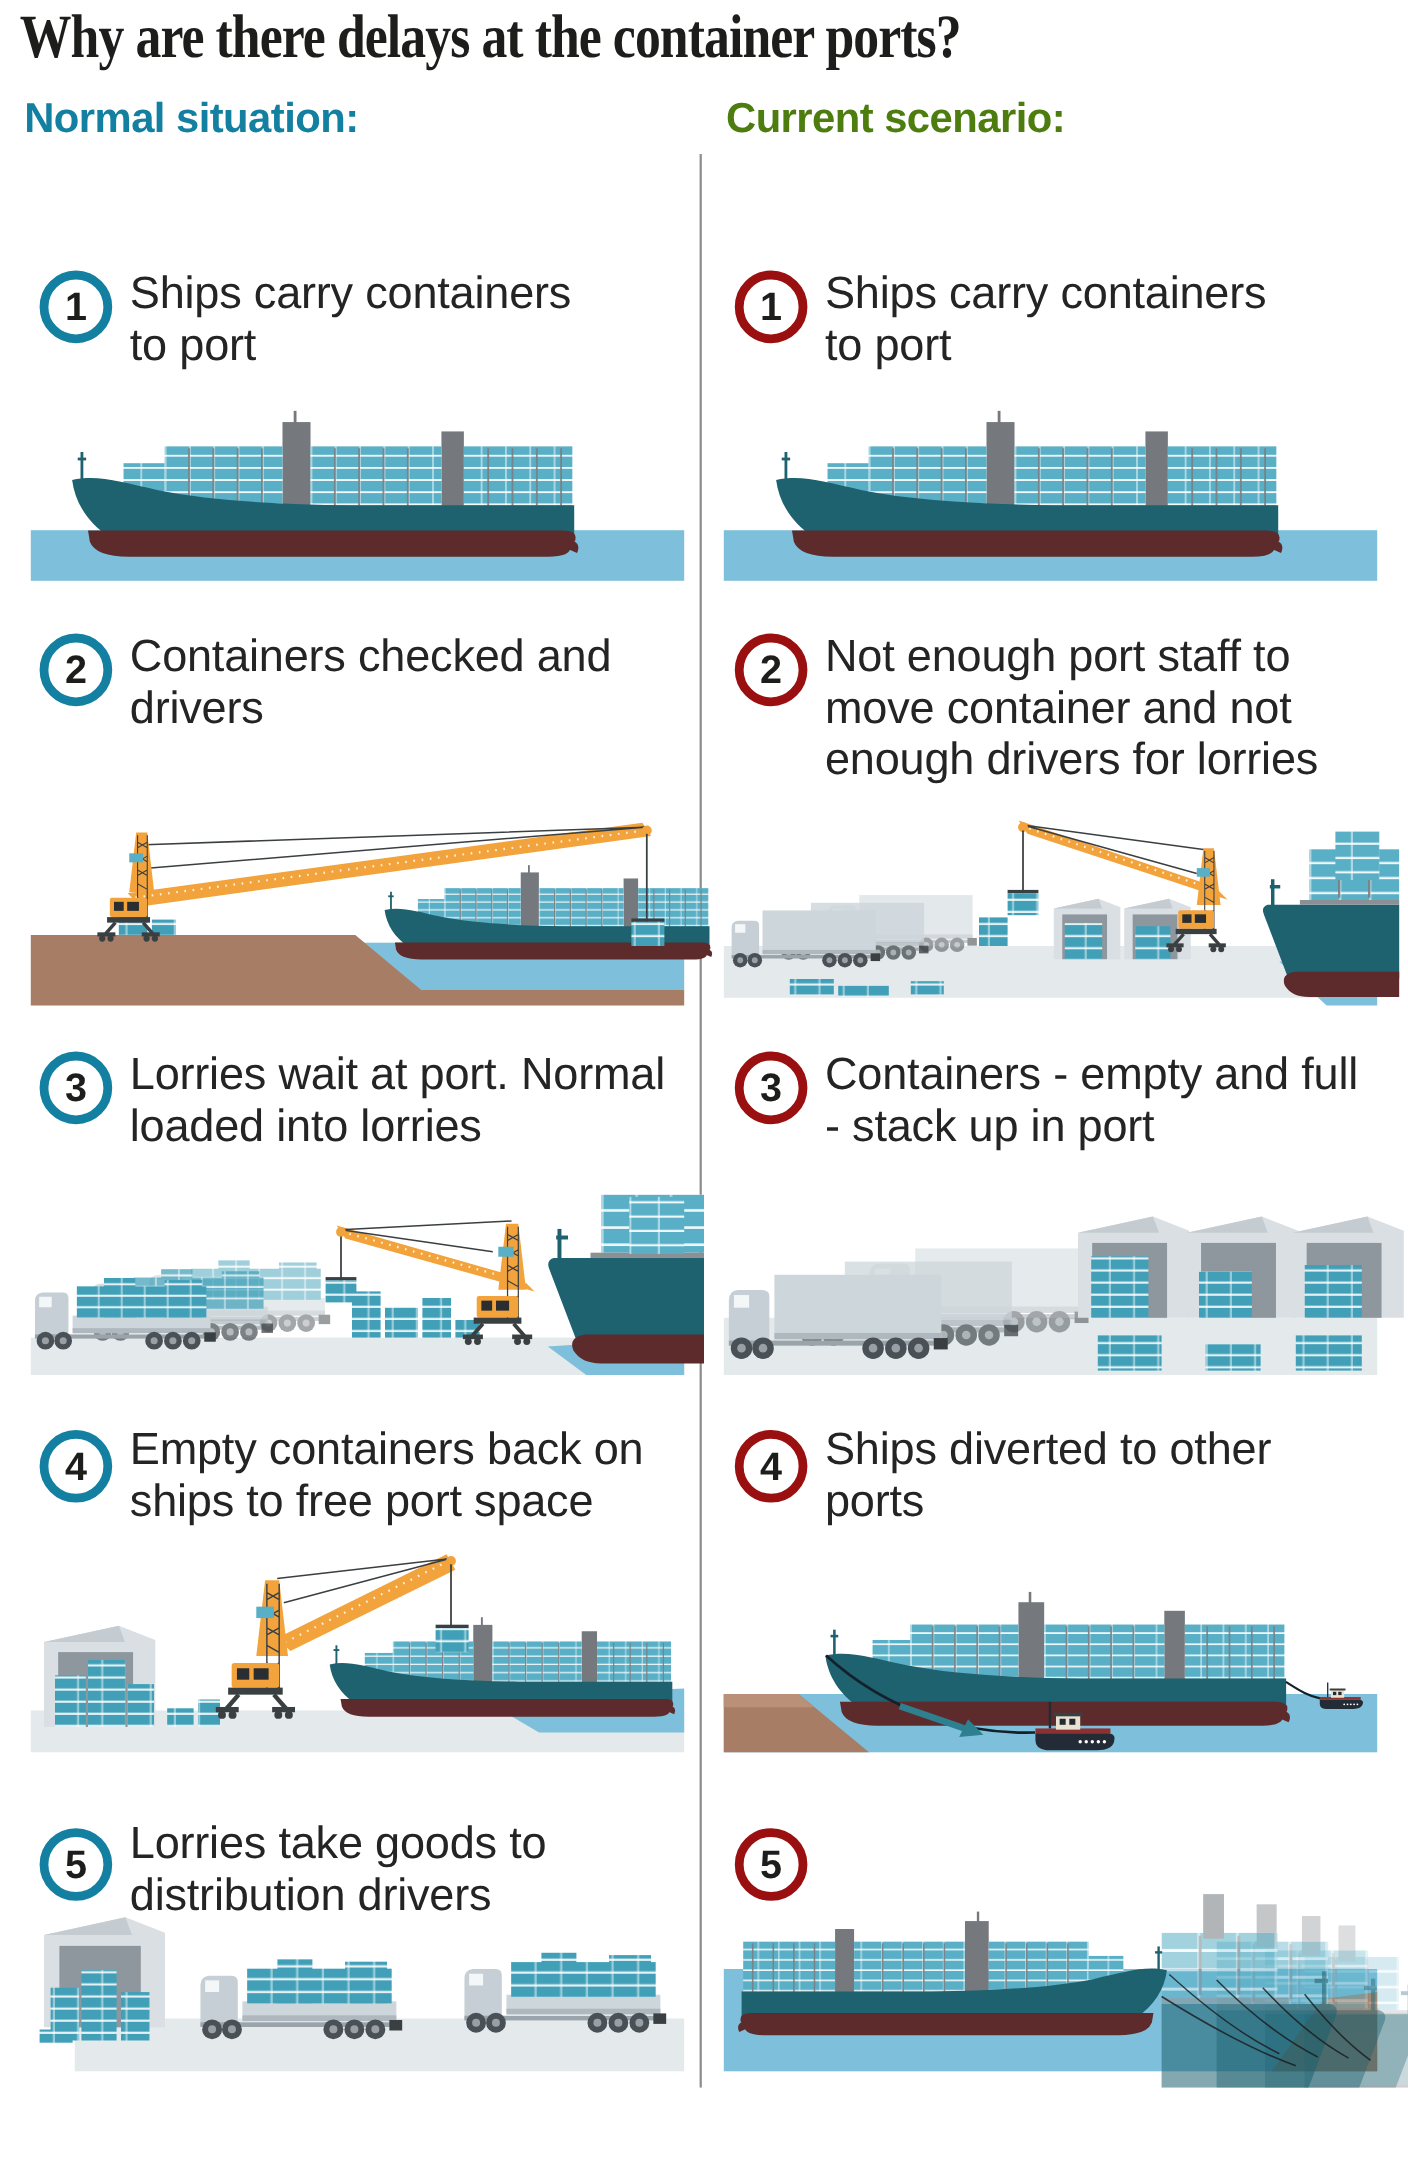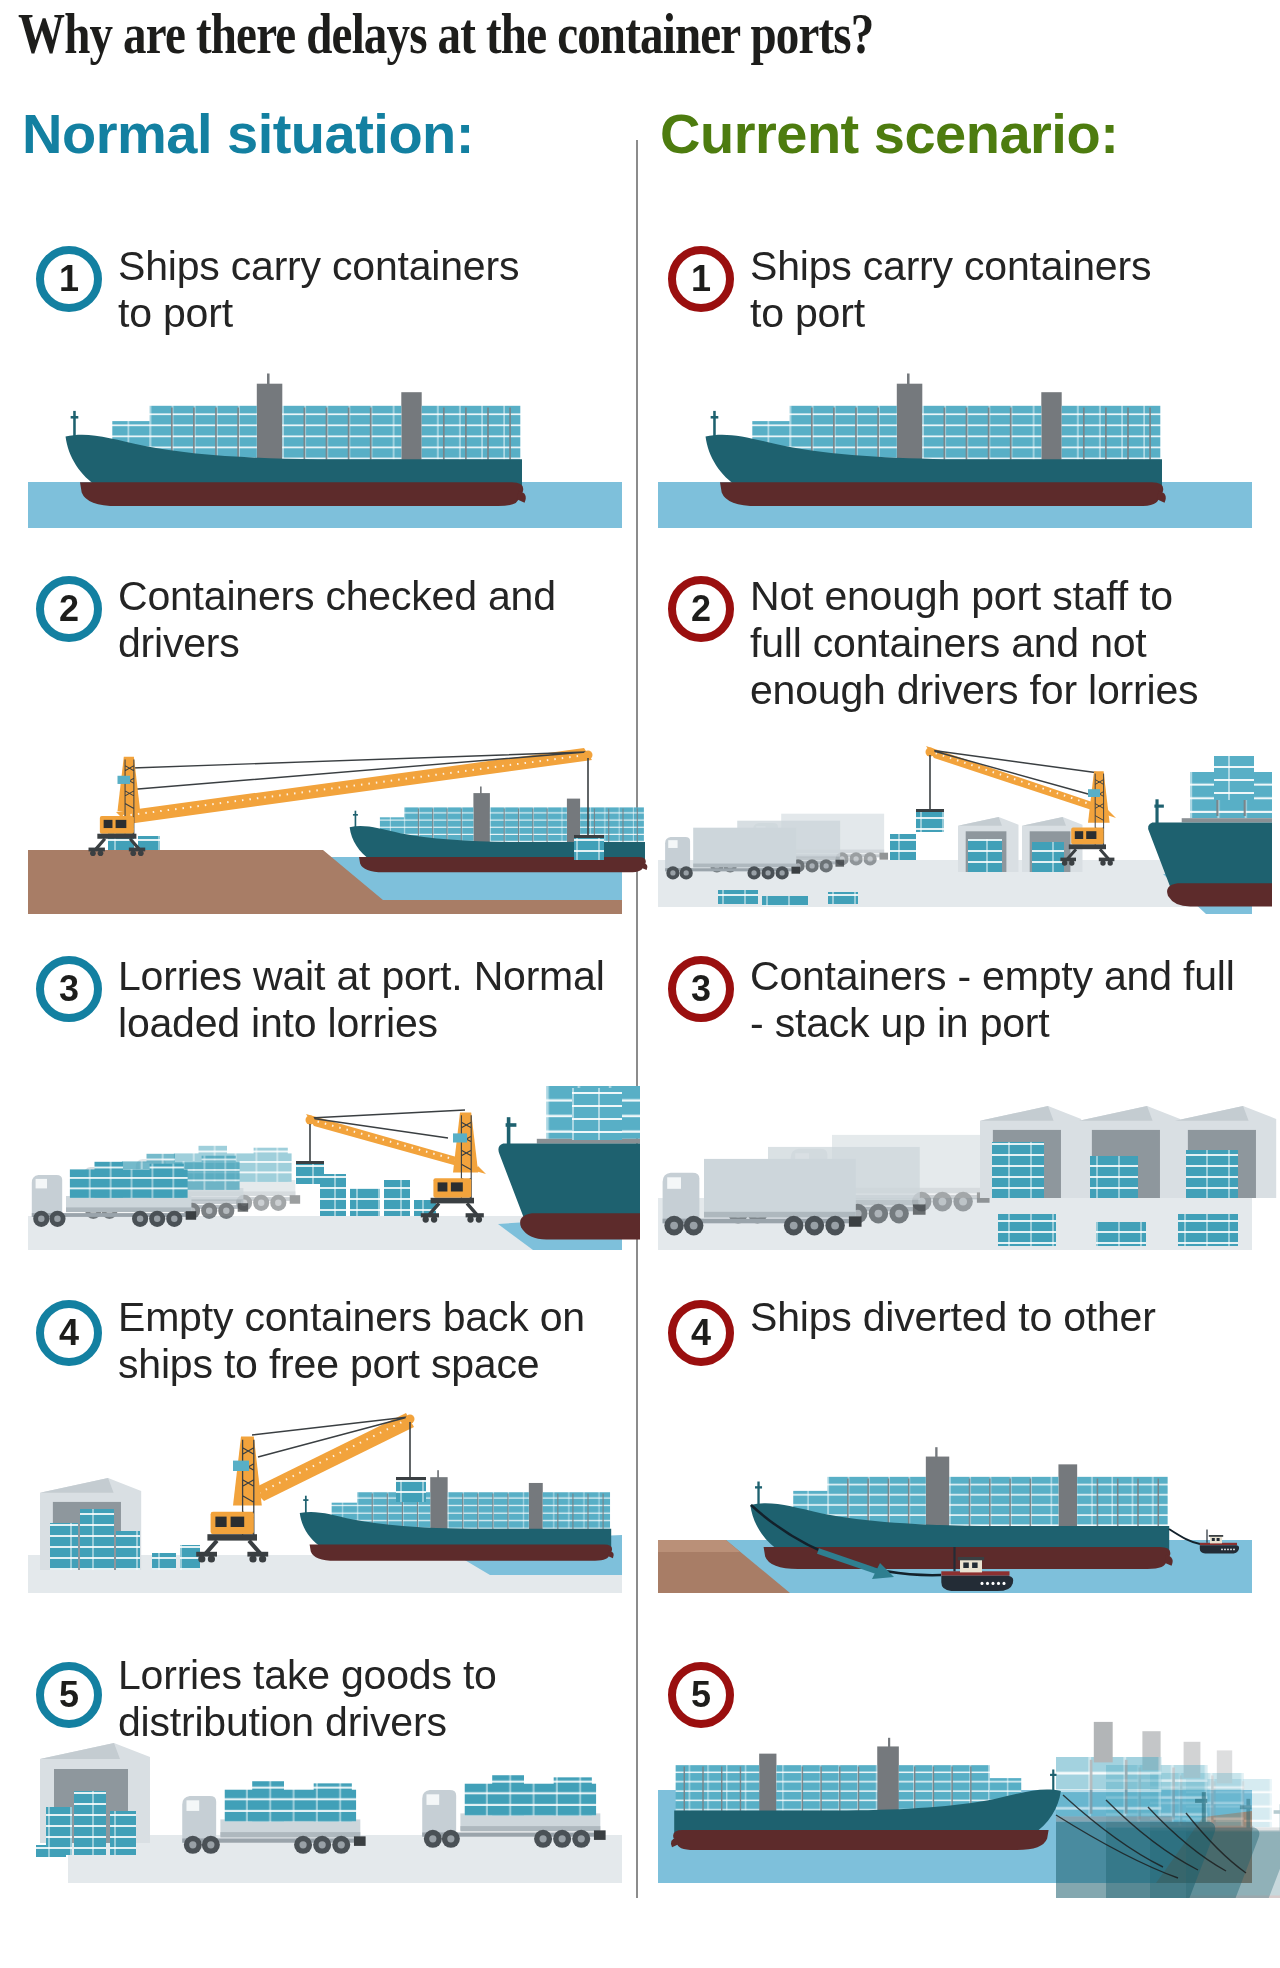--- a/index.html
+++ b/index.html
@@ -2,21 +2,21 @@
 <html><head>
 <meta charset="utf-8">
 <style>
   html,body{margin:0;padding:0;background:#fff;}
   .page{position:relative;width:1280px;height:1898px;background:#fff;overflow:hidden;
         font-family:"Liberation Sans",sans-serif;}
   .abs{position:absolute;}
   .title{left:18px;top:2px;font-family:"Liberation Serif",serif;font-weight:700;
          font-size:56px;color:#1d1d1b;letter-spacing:-1px;white-space:nowrap;
          transform:scaleX(.84);transform-origin:0 0;}
-  .colhead{top:101px;font-weight:700;font-size:56px;letter-spacing:-.5px;white-space:nowrap;}
+  .colhead{top:87px;font-weight:700;font-size:38px;letter-spacing:-.5px;white-space:nowrap;}
   .colhead.l{left:22px;color:#1380A1;}
   .colhead.r{left:660px;color:#4d7c0f;}
   .vdiv{left:636px;top:140px;width:2px;height:1772px;background:#8c8c8c;}
   .circle{width:66px;height:66px;border-radius:50%;border:8px solid #1380A1;background:#fff;
           display:flex;align-items:center;justify-content:center;font-weight:700;
           font-size:36px;color:#1d1d1b;box-sizing:border-box;}
   .circle.r{border-color:#9A0F0F;}
   .steptext{font-size:41px;line-height:47px;color:#242424;letter-spacing:-.2px;white-space:nowrap;}
   .steptext span{display:block;}
   svg.illus{position:absolute;overflow:visible;}
@@ -300,21 +300,21 @@
   <svg class="illus" style="left:658px;top:388px" width="594" height="142" viewBox="0 0 594 142">
     <rect x="0" y="94" width="594" height="46" fill="#7EC0DB"></rect>
     <use href="#bigship" transform="translate(45,-6) scale(0.85)"></use>
   </svg>
 
   <div class="abs circle r" style="left:668px;top:576px">
       <span>2</span>
     </div>
   <div class="abs steptext" style="left:750px;top:573px">
     <span>Not enough port staff to</span>
-      <span>full containers and not</span>
+      <span>move container and not</span>
       <span>enough drivers for lorries</span>
   </div>
   <svg class="illus" style="left:658px;top:742px" width="594" height="172" viewBox="0 0 594 172">
     <path d="M0,118 H594 V165 H0 Z" fill="#E4E9EC"></path>
     <polygon points="505,132 594,132 594,172 548,172" fill="#7EC0DB"></polygon>
     <use href="#bow" transform="translate(614,30) scale(-1.05,1.05)"></use>
     <rect x="556" y="14" width="40" height="44" fill="url(#cont)"></rect>
     <g opacity=".55">
         <use href="#lorryE" transform="translate(92,67) scale(0.78)"></use>
       </g>
@@ -367,20 +367,21 @@
     <rect x="340" y="146" width="58" height="32" fill="url(#contS)"></rect>
     <rect x="438" y="154" width="50" height="24" fill="url(#contS)"></rect>
     <rect x="520" y="146" width="60" height="32" fill="url(#contS)"></rect>
   </svg>
 
   <div class="abs circle r" style="left:668px;top:1300px">
       <span>4</span>
     </div>
   <div class="abs steptext" style="left:750px;top:1294px">
     <span>Ships diverted to other</span>
+      <span>ports</span>
   </div>
   <svg class="illus" style="left:658px;top:1405px" width="594" height="195" viewBox="0 0 594 195">
     <rect x="0" y="135" width="594" height="53" fill="#7EC0DB"></rect>
     <polygon points="0,135 68,135 132,188 0,188" fill="#A87D66"></polygon>
     <polygon points="0,135 68,135 82,147 0,147" fill="#BA9078"></polygon>
     <use href="#bigship" transform="translate(90,50) scale(0.78)"></use>
     <path d="M93,100 C150,152 220,172 283,170" stroke="#13212B" stroke-width="2.5" fill="none"></path>
     <use href="#tug" transform="translate(280,152) scale(1.1)"></use>
     <path d="M511,124 C525,133 532,137 542,139" stroke="#13212B" stroke-width="2" fill="none"></path>
     <use href="#tug" transform="translate(540,130) scale(0.6)"></use>

